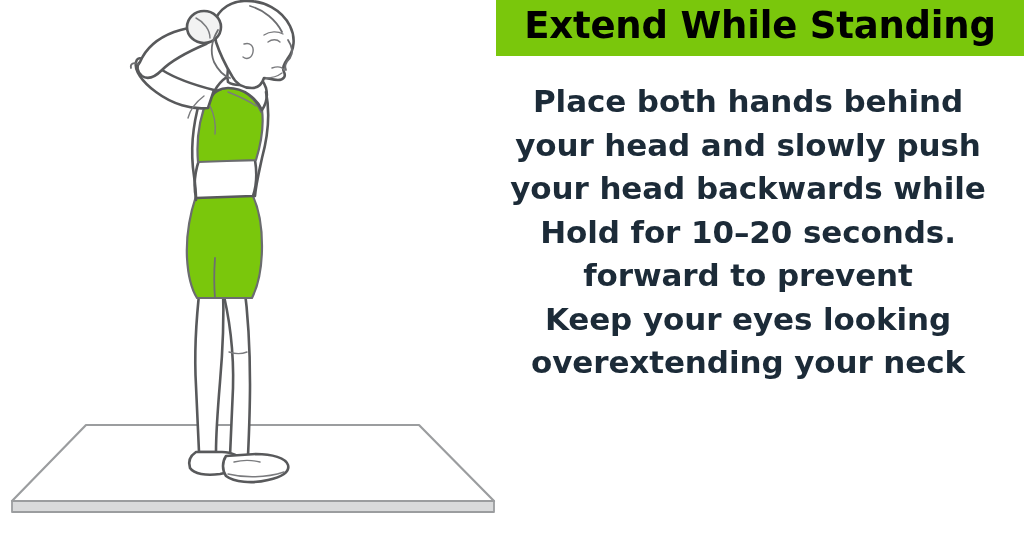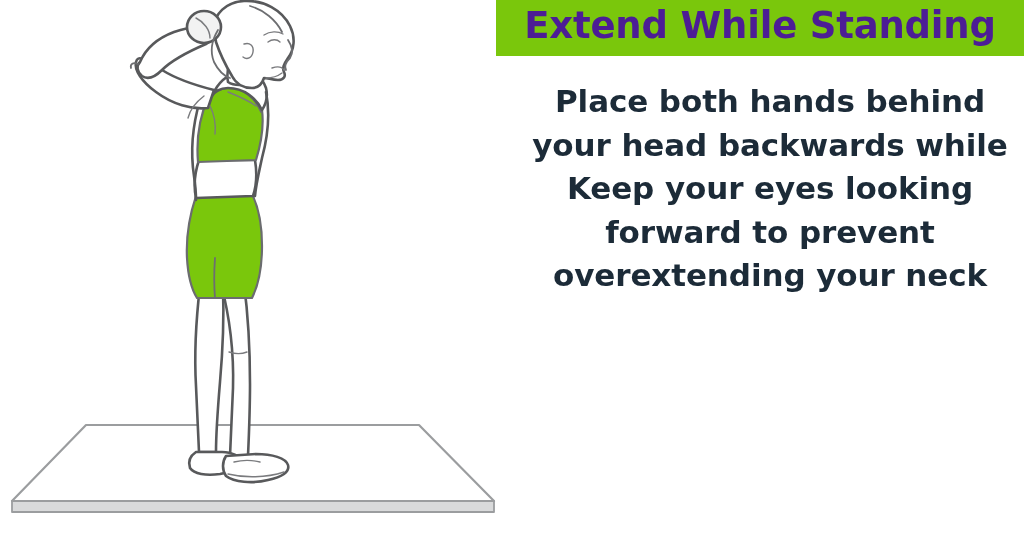--- a/index.html
+++ b/index.html
@@ -54,31 +54,31 @@
     width: 528px;
     height: 56px;
     background: #7ac70c;
     display: flex;
     align-items: center;
     justify-content: center;
     box-sizing: border-box;
     padding: 0 8px 4px 8px;
   }
   #title-text {
-    color: #4c1d95;
+    color: #000000;
     font-family: "DejaVu Sans", sans-serif;
     font-weight: bold;
     font-size: 37px;
     line-height: 40px;
     letter-spacing: -0.2px;
     white-space: nowrap;
   }
   #instructions-block {
     position: absolute;
-    left: 24px;
+    left: 2px;
     top: 80px;
     width: 500px;
     text-align: center;
   }
   .instruction-line {
     color: #1c2b38;
     font-family: "DejaVu Sans", sans-serif;
     font-weight: bold;
     font-size: 31px;
     line-height: 43.5px;
@@ -271,21 +271,23 @@
   </div>
 
   <div id="text-panel">
 
     <div id="title-bar">
       <span id="title-text">Extend While Standing</span>
     </div>
 
     <div id="instructions-block">
       <div class="instruction-line">Place both hands behind</div>
+      <div class="instruction-line">your head and slowly push</div>
       <div class="instruction-line">your head backwards while</div>
+      <div class="instruction-line">Hold for 10–20 seconds.</div>
+      <div class="instruction-line">forward to prevent</div>
       <div class="instruction-line">Keep your eyes looking</div>
-      <div class="instruction-line">forward to prevent</div>
       <div class="instruction-line">overextending your neck</div>
     </div>
 
   </div>
 
 </div>
 
 </body></html>

